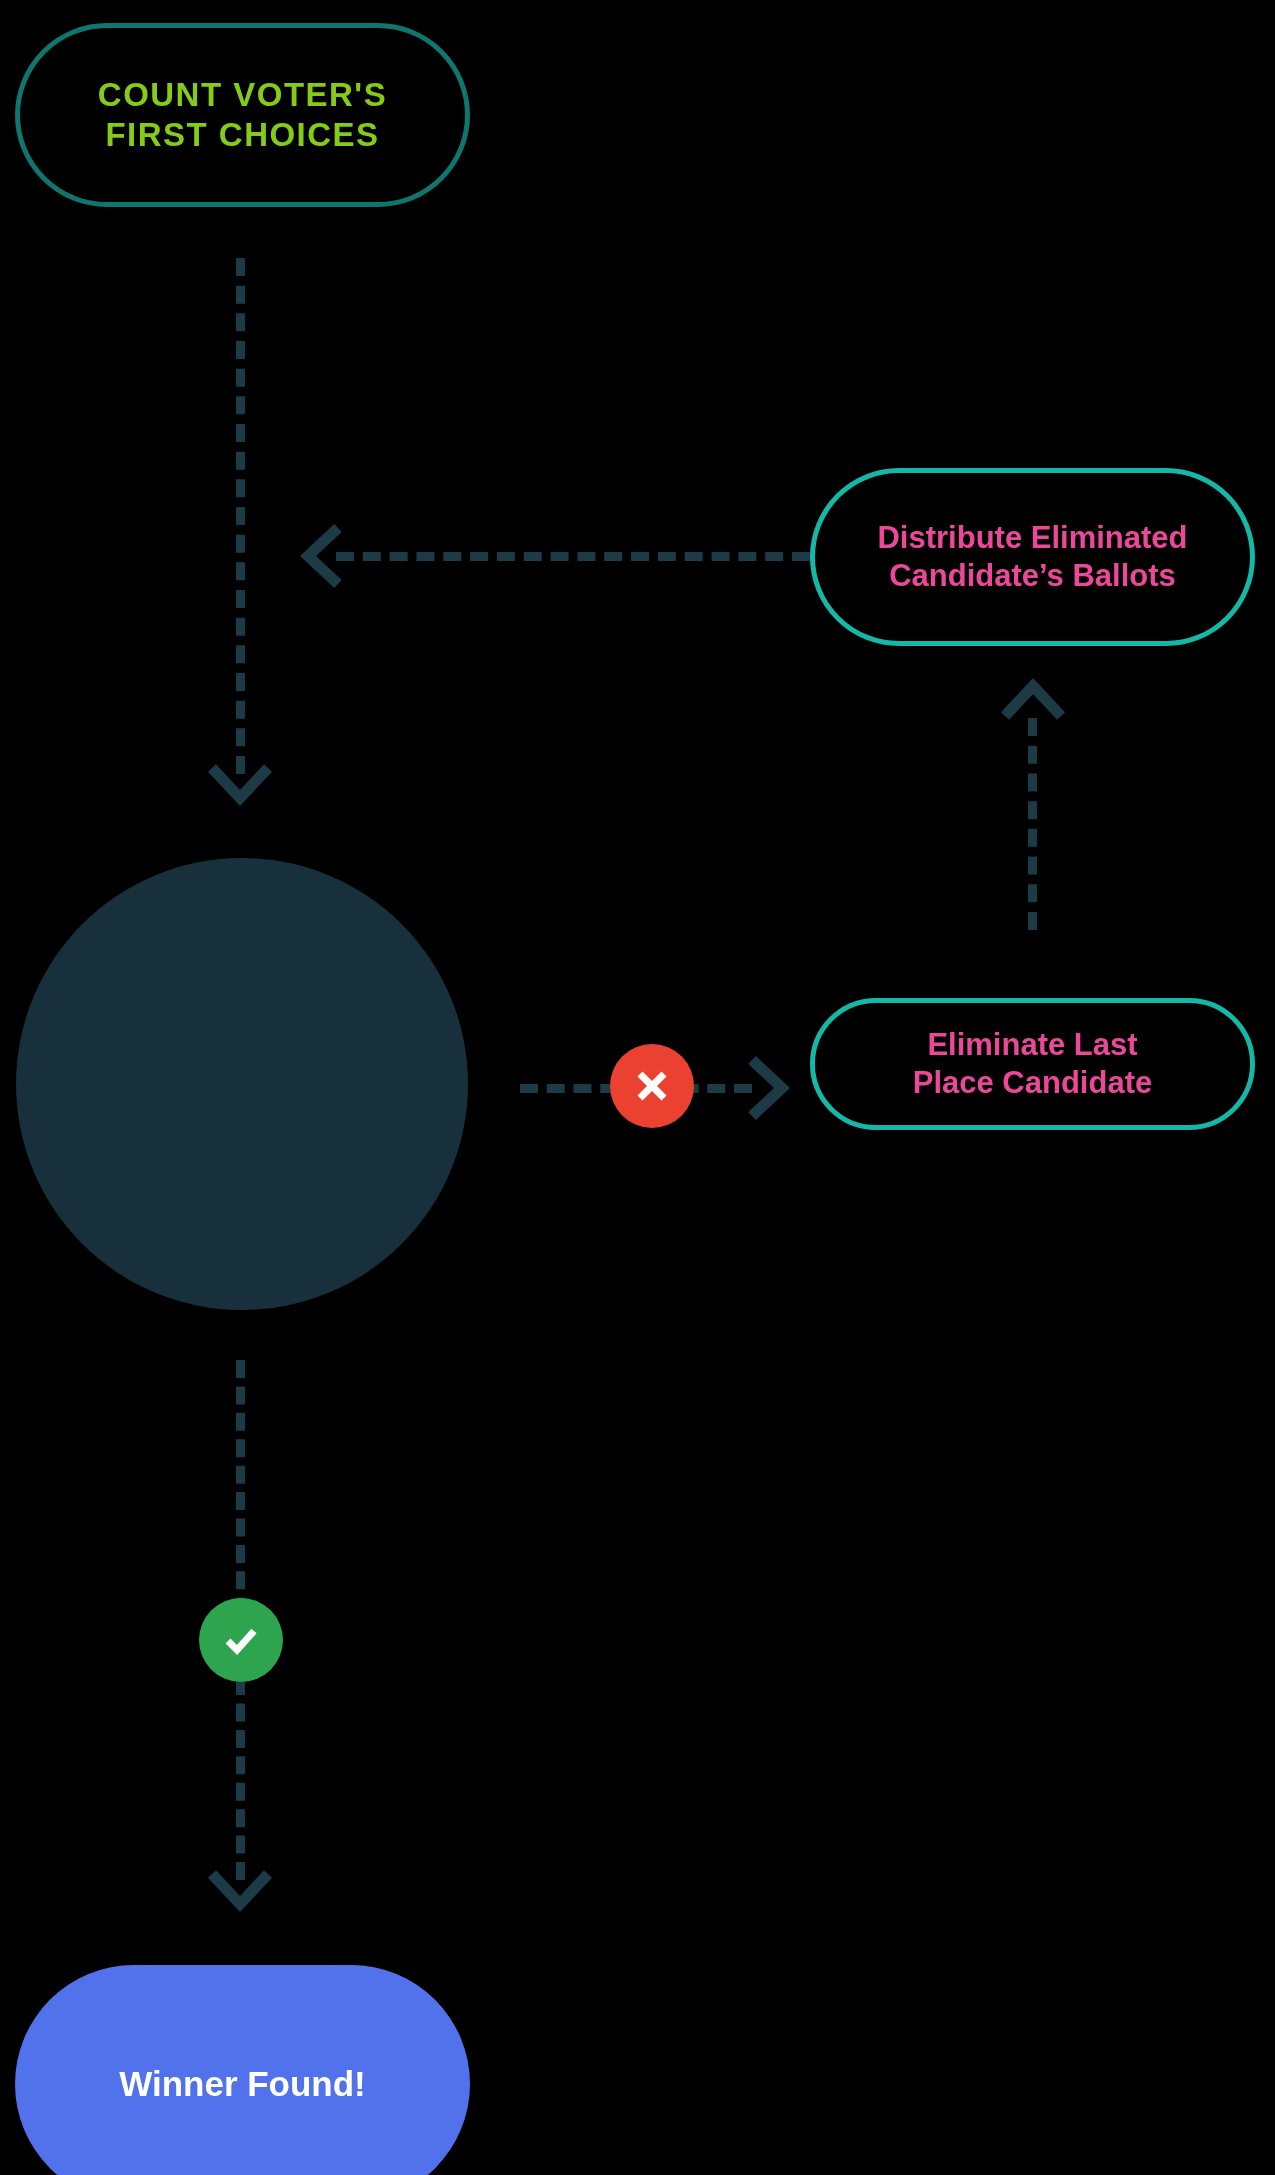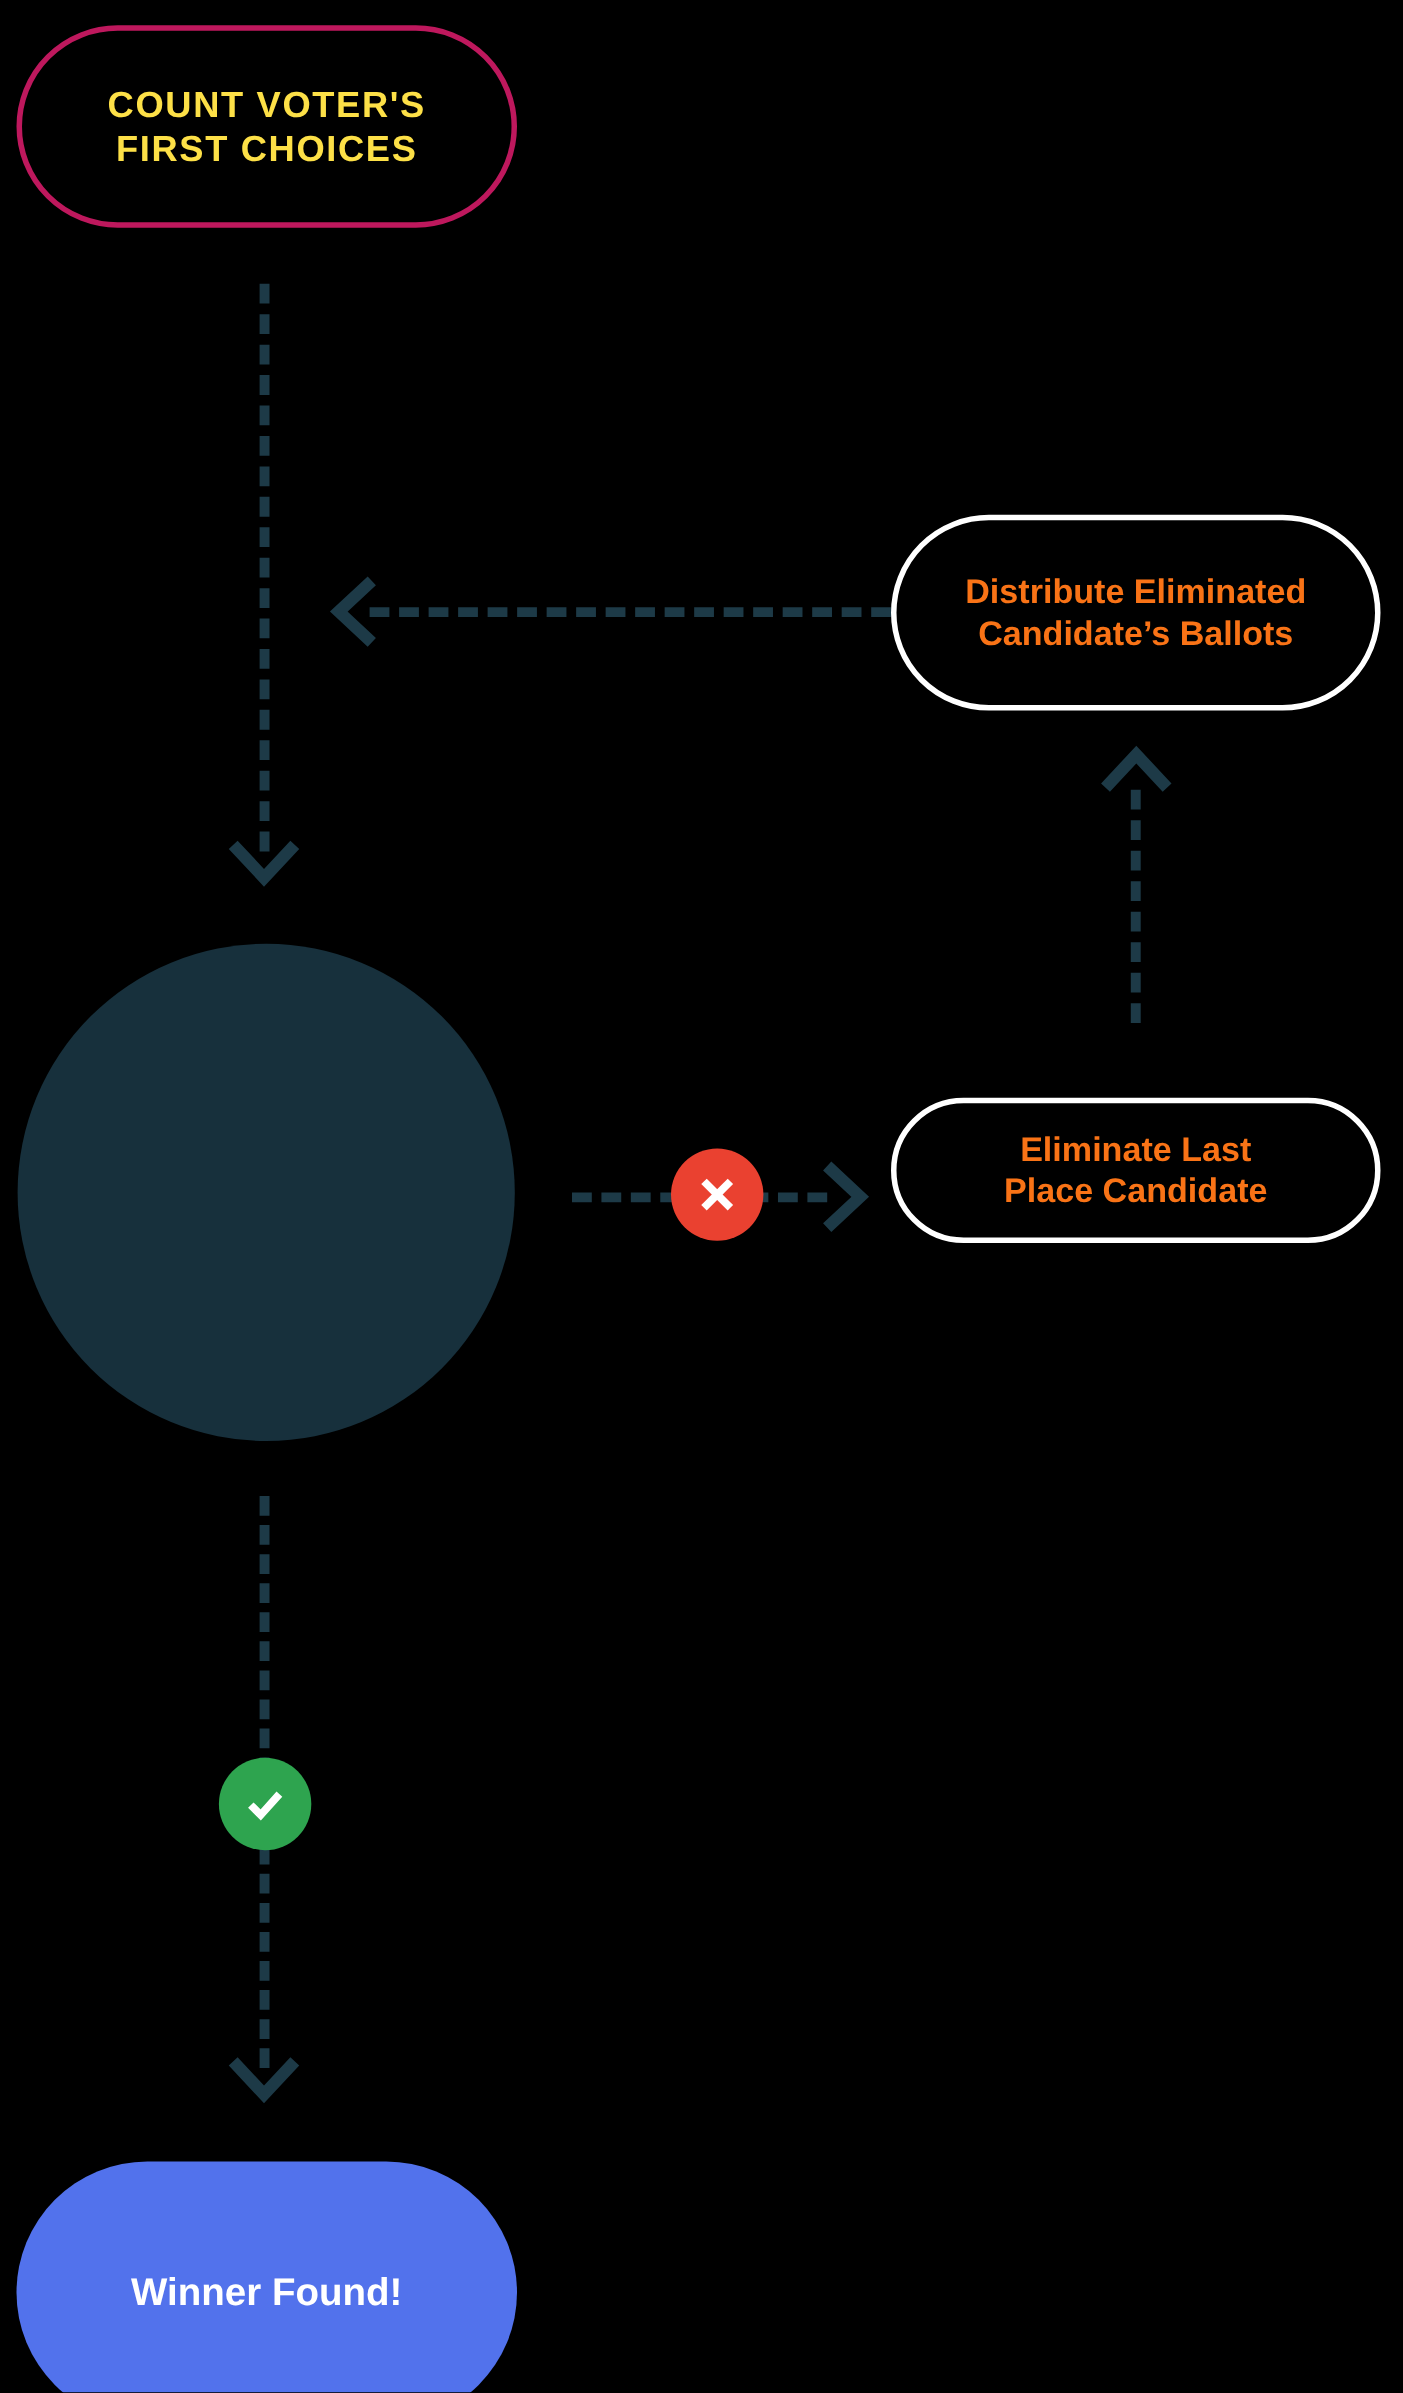--- a/index.html
+++ b/index.html
@@ -23,34 +23,34 @@
   .node {
     position: absolute;
     display: flex;
     align-items: center;
     justify-content: center;
     text-align: center;
     line-height: 1.22;
   }
 
   .node-outline-blue {
-    border: 5px solid #be185d;
+    border: 5px solid #0f766e;
     border-radius: 999px;
     background: transparent;
-    color: #fde047;
+    color: #84cc16;
     font-weight: bold;
     letter-spacing: 0.045em;
     font-size: 33px;
   }
 
   .node-outline-white {
-    border: 5px solid #ffffff;
+    border: 5px solid #14b8a6;
     border-radius: 999px;
     background: transparent;
-    color: #f97316;
+    color: #ec4899;
     font-weight: bold;
     font-size: 31px;
   }
 
   .node-solid-blue {
     background: #5272ec;
     border-radius: 999px;
     color: #ffffff;
     font-weight: bold;
     font-size: 35px;

